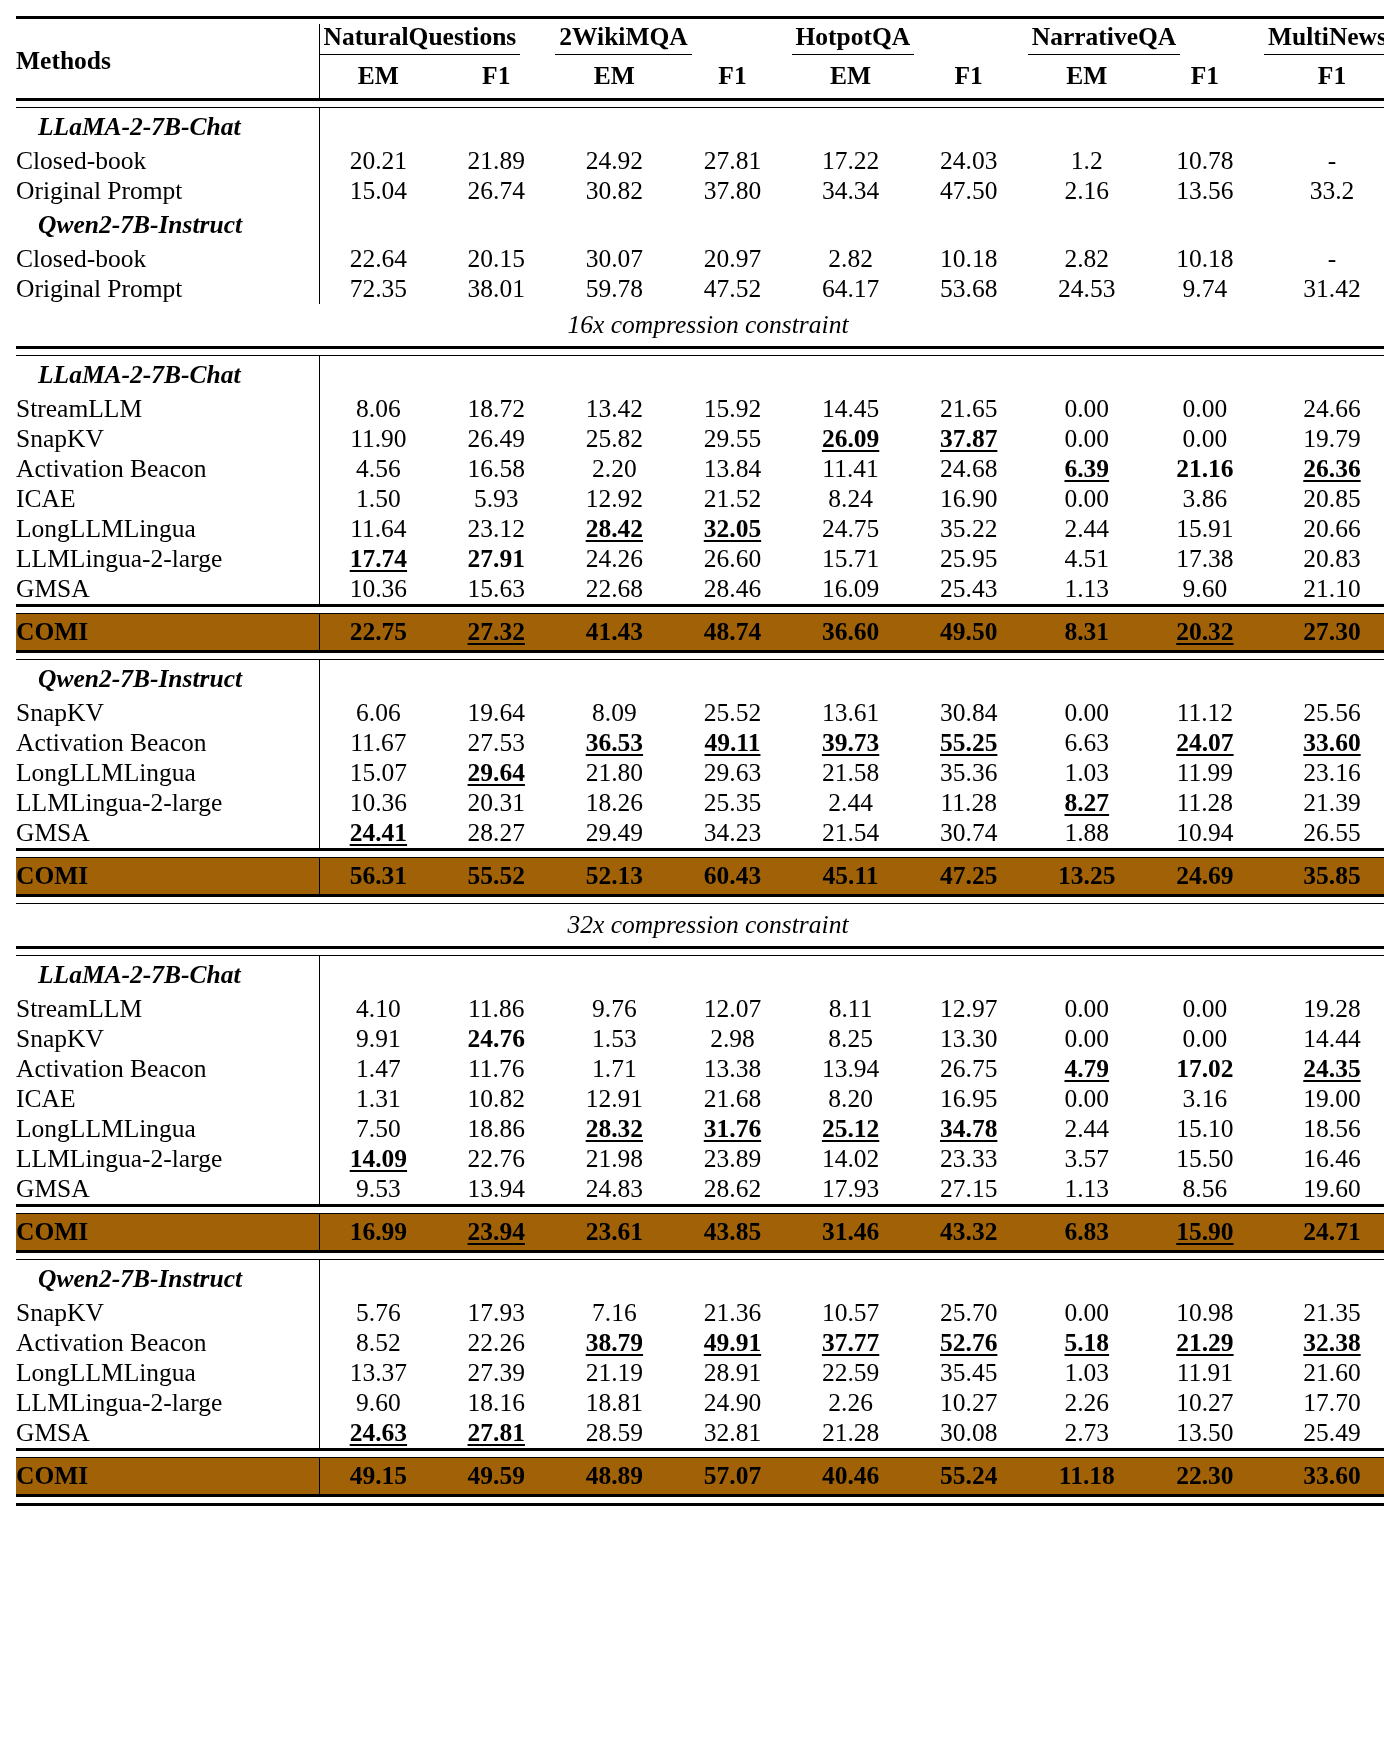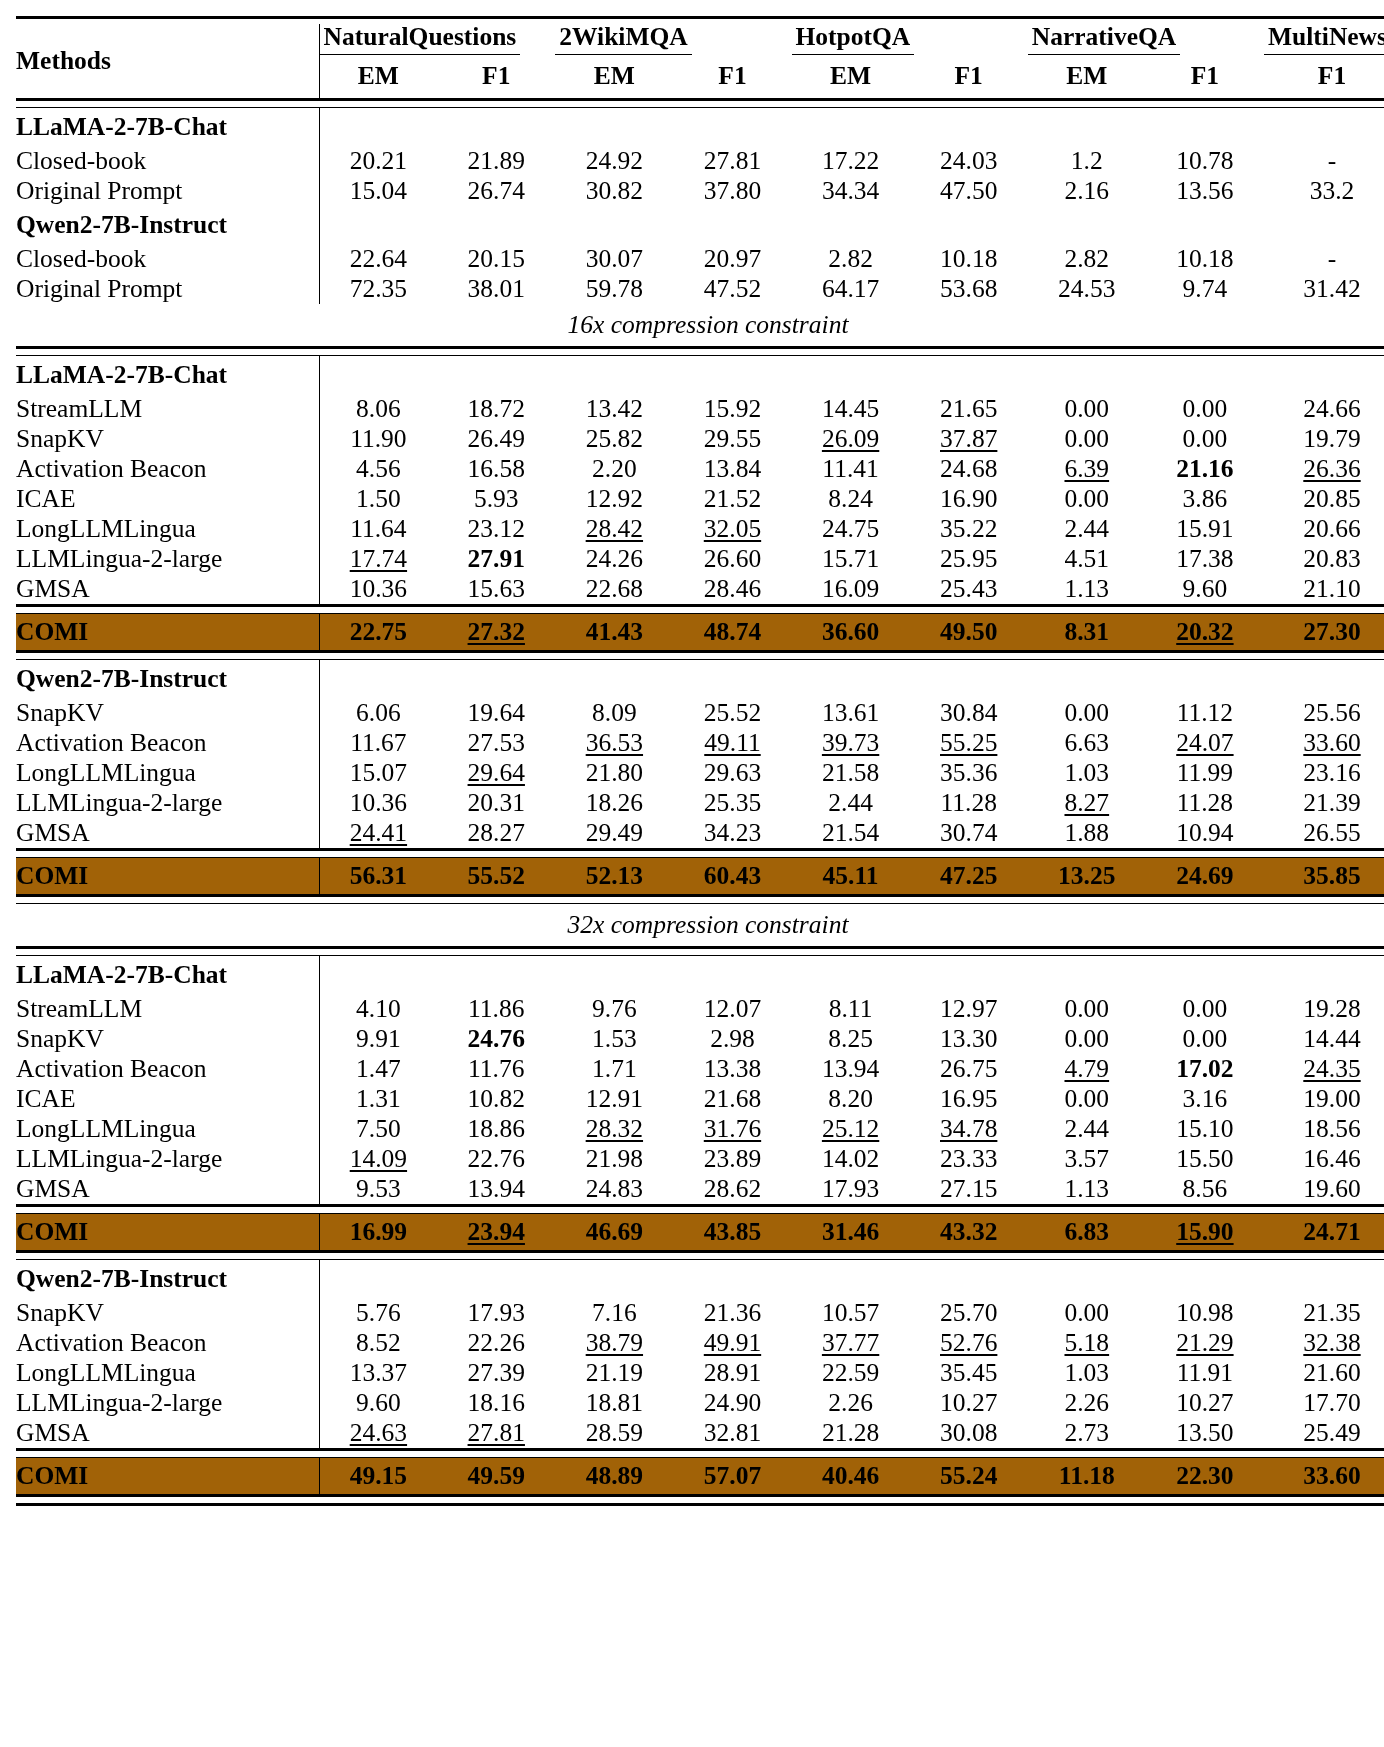--- a/index.html
+++ b/index.html
@@ -72,41 +72,43 @@
     font-weight: bold;
   }
   td.methods-hdr {
     font-weight: bold;
     text-align: left;
     padding-left: 18px;
     vertical-align: middle;
   }
 
   .model-name {
+    font-style: italic;
     font-weight: bold;
+    margin-left: 22px;
   }
   td.modelrow {
     padding-top: 11px;
     padding-bottom: 2px;
   }
   tr.datarow td { height: 30px; }
   tr.modelhdr td { height: 38px; }
 
   .section-label {
     font-style: italic;
     text-align: center;
   }
   tr.sectionrow td { height: 42px; }
 
   tr.comi { background: #a16207; }
   tr.comi td { font-weight: bold; height: 36px; }
   tr.comi td.method { font-weight: bold; }
 
   .b { font-weight: bold; }
-  .u { text-decoration: underline; text-underline-offset: 3px; }
+  .u { text-decoration: underline; text-underline-offset: 3px; font-weight: bold; }
 
   .footer {
     margin-top: 40px;
     padding-left: 4px;
     font-size: 27px;
   }
   .footer .num { display: inline-block; width: 78px; }
   .footer .sc {
     font-variant: small-caps;
     letter-spacing: 0.5px;
@@ -540,21 +542,21 @@
           <td class="num"><span>8.56</span></td>
           <td class="num"><span>19.60</span></td>
         </tr>
         <tr class="rule-double">
           <td colspan="10"></td>
         </tr>
         <tr class="comi">
           <td class="method">COMI</td>
           <td class="num vbar"><span class="b">16.99</span></td>
           <td class="num"><span class="b u">23.94</span></td>
-          <td class="num"><span class="b">46.69</span></td>
+          <td class="num"><span class="b">23.61</span></td>
           <td class="num"><span class="b">43.85</span></td>
           <td class="num"><span class="b">31.46</span></td>
           <td class="num"><span class="b">43.32</span></td>
           <td class="num"><span class="b">6.83</span></td>
           <td class="num"><span class="b u">15.90</span></td>
           <td class="num"><span class="b">24.71</span></td>
         </tr>
         <tr class="rule-double">
           <td colspan="10"></td>
         </tr>

